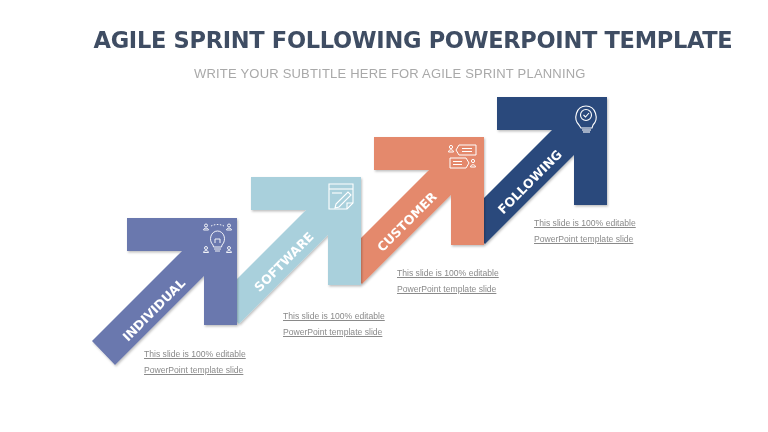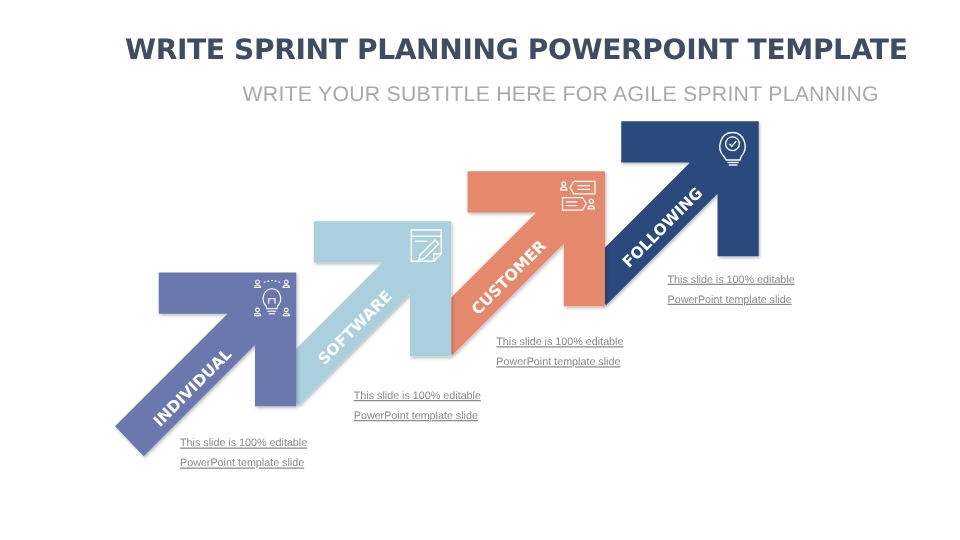--- a/index.html
+++ b/index.html
@@ -1,26 +1,26 @@
 <!DOCTYPE html>
 <html><head>
 <meta charset="utf-8">
 <style>
   html, body { margin: 0; padding: 0; }
   body { width: 768px; height: 432px; background: #ffffff; position: relative; overflow: hidden; font-family: "Liberation Sans", sans-serif; }
   .title { position: absolute; left: 0; width: 100%; top: 27px; text-align: center; font-family: "DejaVu Sans", sans-serif; font-weight: bold; font-size: 22.5px; color: #3f4d63; letter-spacing: -0.3px; padding-left: 58px; box-sizing: border-box; }
-  .subtitle { position: absolute; left: 194px; top: 66px; font-size: 17px; color: #a9a9a9; letter-spacing: 0.2px; }
+  .subtitle { position: absolute; left: 194px; top: 66px; font-size: 13px; color: #a9a9a9; letter-spacing: 0.2px; }
   svg.stage { position: absolute; left: 0; top: 0; }
   .desc { position: absolute; font-size: 8.6px; color: #8a8a8a; line-height: 15.5px; text-decoration: underline; }
   .desc span { display: block; white-space: nowrap; }
 </style>
 </head>
 <body>
 
-<div class="title">WRITE SPRINT PLANNING POWERPOINT TEMPLATE</div>
+<div class="title">AGILE SPRINT FOLLOWING POWERPOINT TEMPLATE</div>
 <div class="subtitle">WRITE YOUR SUBTITLE HERE FOR AGILE SPRINT PLANNING</div>
 
 <svg class="stage" width="768" height="432" viewBox="0 0 768 432">
   <defs>
     <filter id="sh" x="-20%" y="-20%" width="140%" height="140%">
       <feDropShadow dx="1" dy="1.5" stdDeviation="1.2" flood-color="#000" flood-opacity="0.25"></feDropShadow>
     </filter>
   </defs>
 
   <g transform="translate(497,97)">

